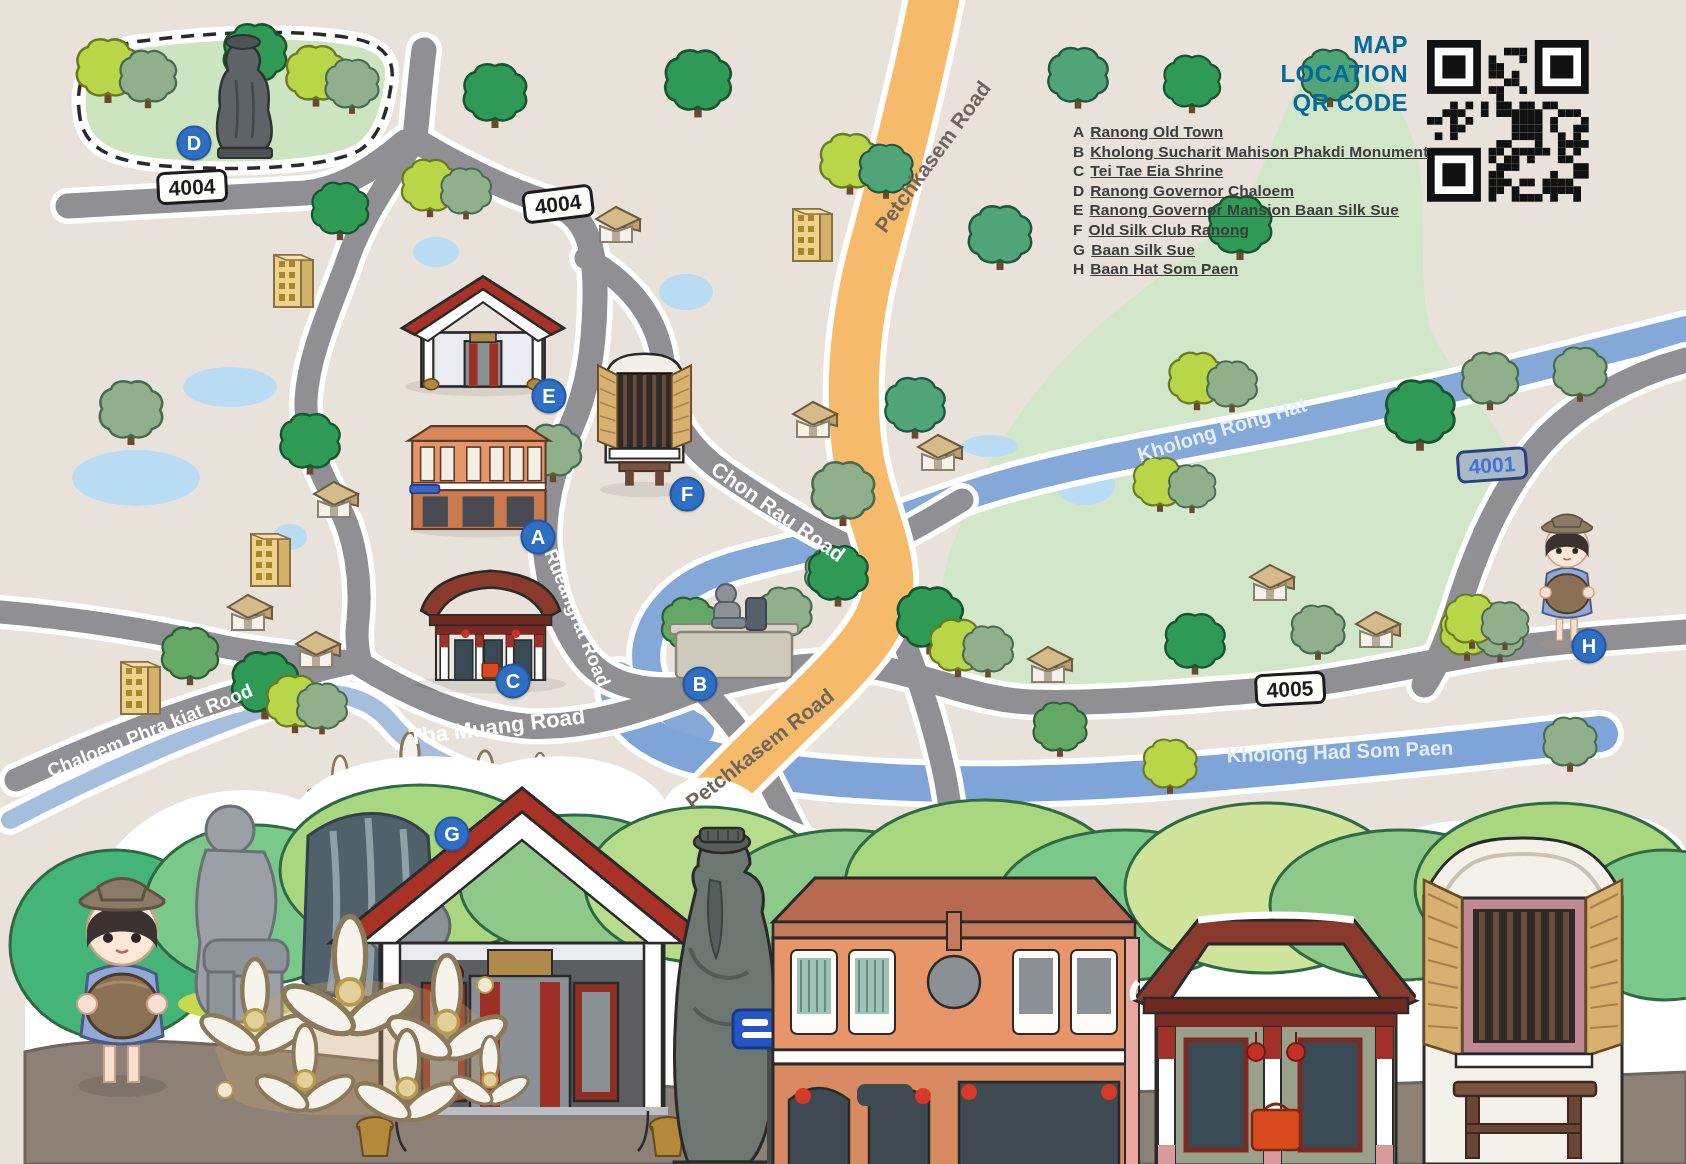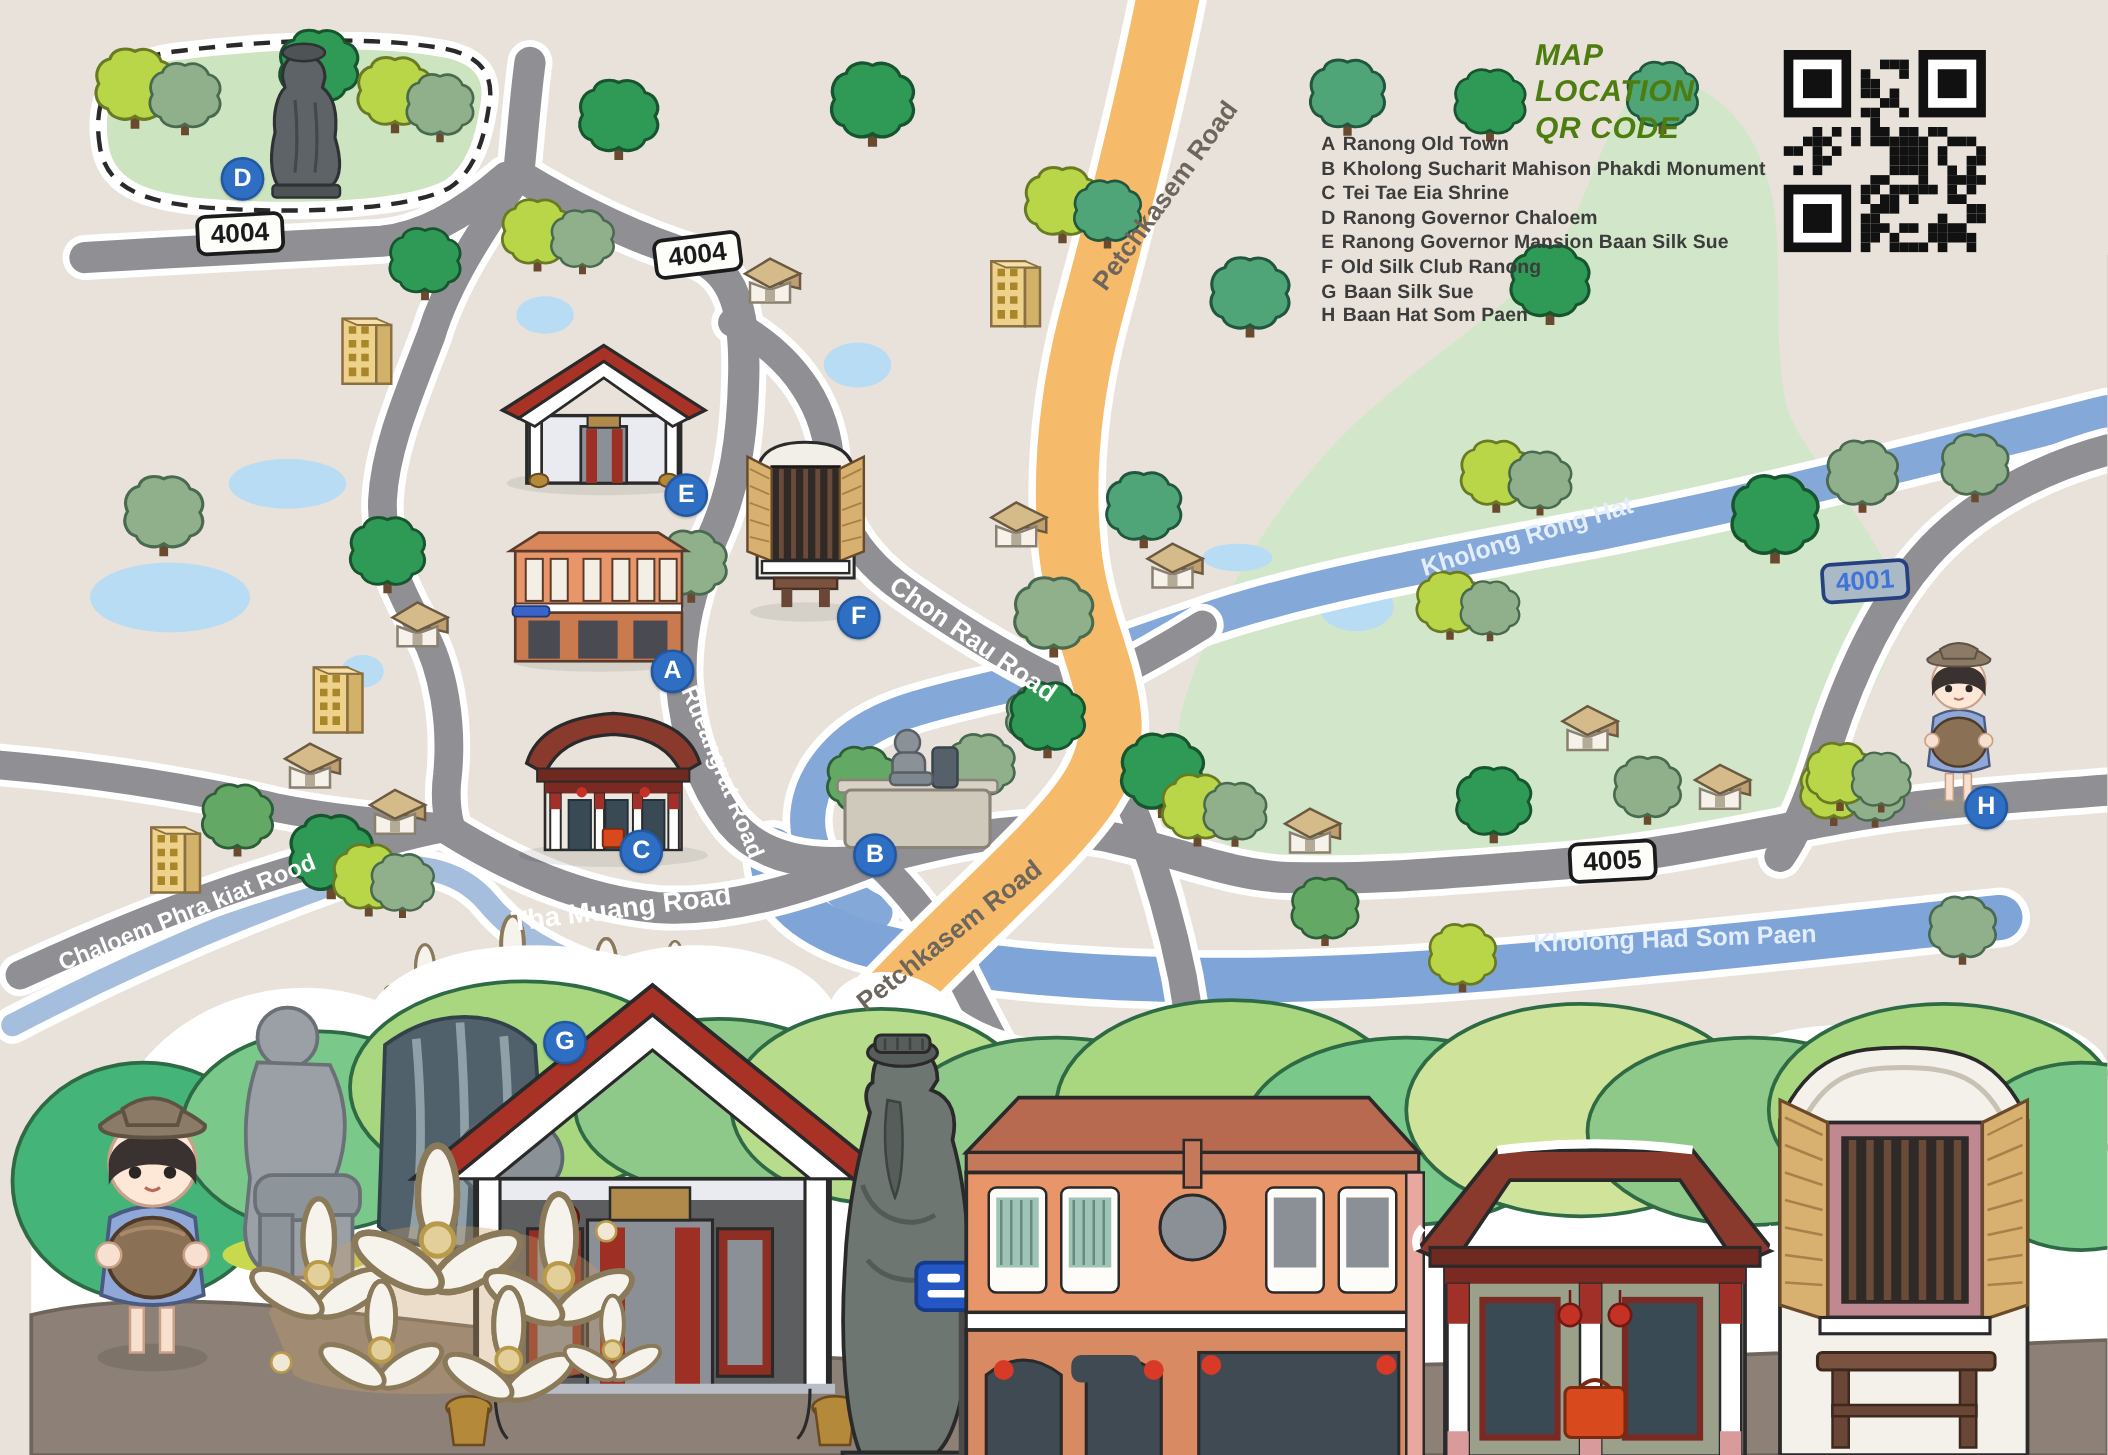--- a/index.html
+++ b/index.html
@@ -19,25 +19,25 @@
          transform:translate(-50%,-50%);white-space:nowrap;}
   .badge.blue{background:#a9bac6;border-color:#27407e;color:#3f74d8;}
 
   .road-label{position:absolute;font-weight:bold;white-space:nowrap;transform-origin:center;}
   .lbl-white{color:#ffffff;}
   .lbl-dark{color:#6e665c;}
   .lbl-river{color:#e4eefb;}
 
   #legend{position:absolute;left:1057px;top:106px;color:#3c3c3c;font-size:15.5px;
           font-weight:bold;line-height:19.6px;letter-spacing:.1px;}
-  #legend ol{list-style:none;margin:0;padding:0;}
+  #legend ol{list-style:none;margin:16px;padding:0;text-decoration:underline;}
   #legend .lid{display:inline-block;margin-right:6px;}
 
-  #map-title{position:absolute;left:1228px;top:30px;width:180px;text-align:left;
-             color:#4d7c0f;font-weight:bold;font-size:24px;line-height:29px;letter-spacing:.5px;font-style:italic;}
+  #map-title{position:absolute;left:1228px;top:30px;width:180px;text-align:right;
+             color:#0369a1;font-weight:bold;font-size:24px;line-height:29px;letter-spacing:.5px;}
 
   #qr-card{position:absolute;left:1412px;top:28px;width:190px;height:186px;background:#fff;
            border-radius:14px;box-shadow:0 0 0 1px rgba(0,0,0,.05);}
 </style>
 </head>
 <body>
 
 <div id="stage">
 
 <svg id="basemap" width="1686" height="1164" viewBox="0 0 1686 1164">

